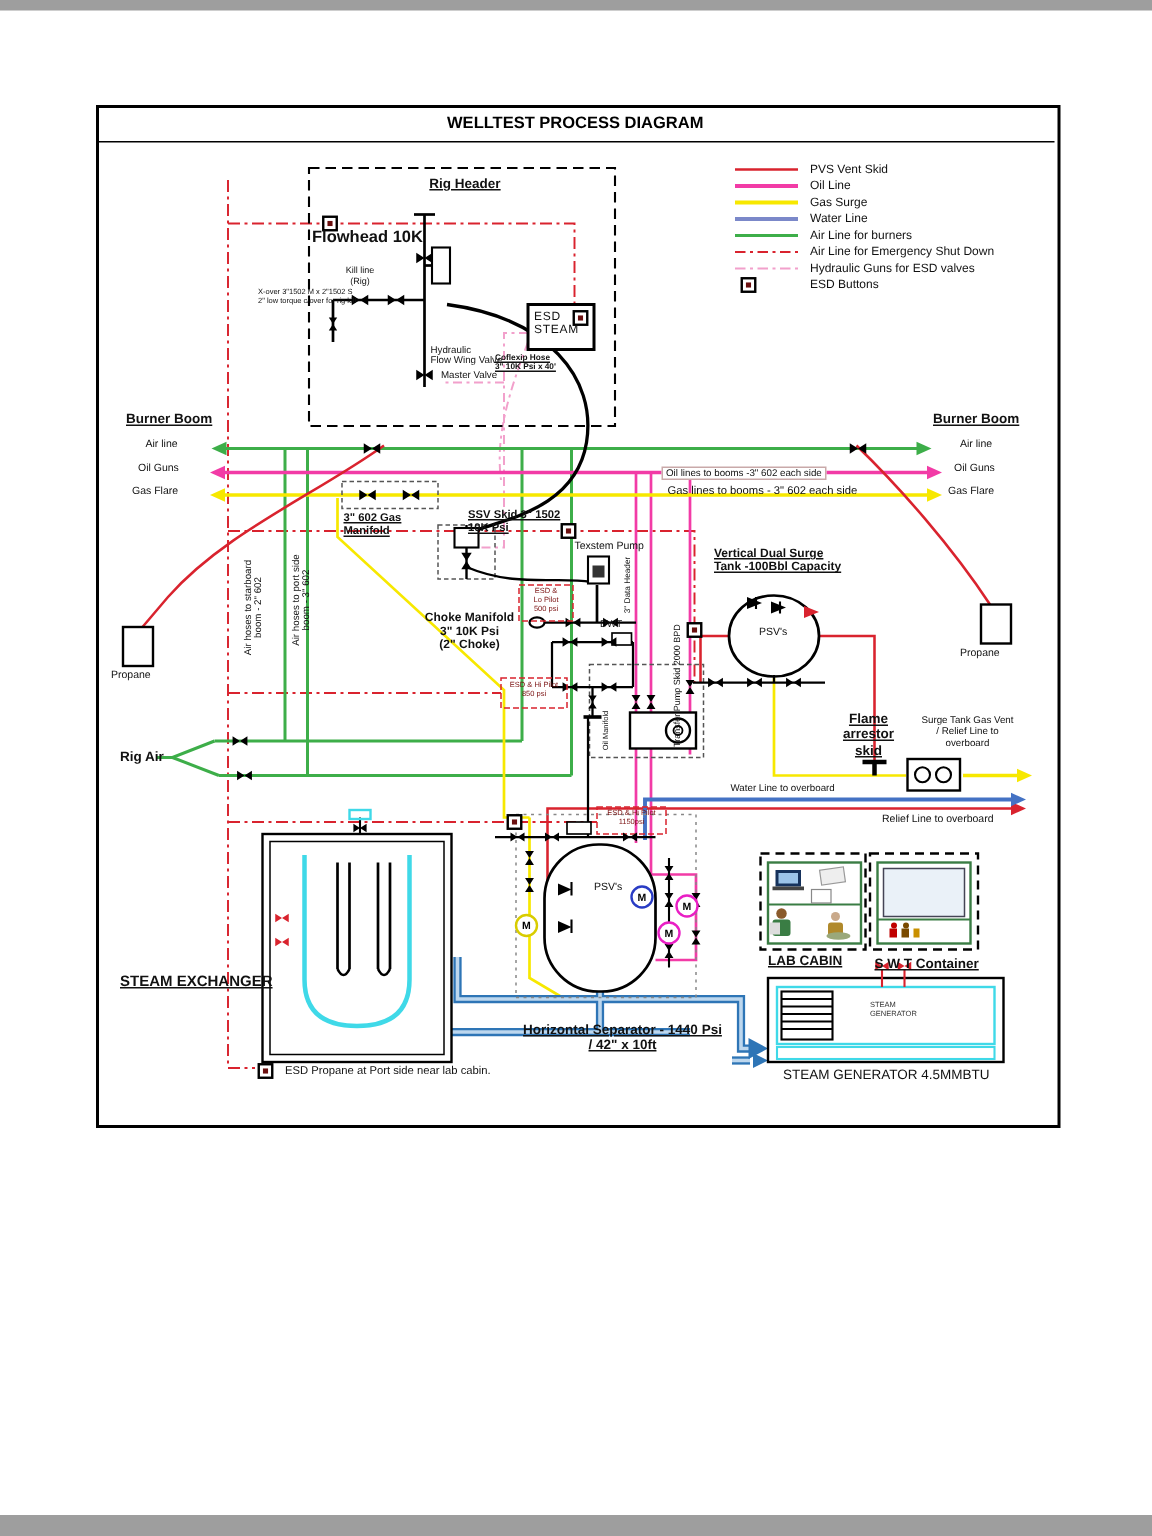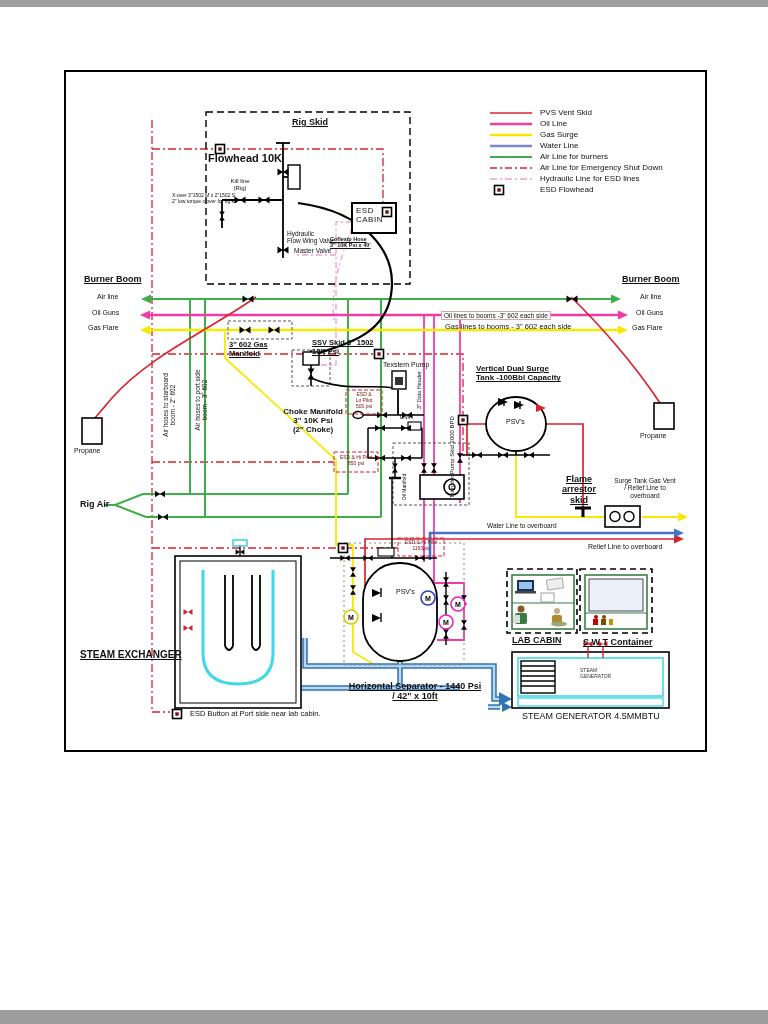--- a/index.html
+++ b/index.html
@@ -364,41 +364,44 @@
     <use href="#esdb" transform="translate(220,149)"></use>
     <use href="#esdb" transform="translate(387,212)"></use>
     <use href="#esdb" transform="translate(379,354)"></use>
     <use href="#esdb" transform="translate(463,420)"></use>
     <use href="#esdb" transform="translate(343,548)"></use>
     <use href="#esdb" transform="translate(177,714)"></use>
   </g>
 </svg>
 
 <div class="frame"></div>
+<div class="titlebar">
+  <span class="b f11">WELLTEST  PROCESS DIAGRAM</span>
+</div>
 
 <div class="lbl f8" style="left:540px;top:108px">PVS Vent Skid</div>
 <div class="lbl f8" style="left:540px;top:119px">Oil Line</div>
 <div class="lbl f8" style="left:540px;top:130px">Gas Surge</div>
 <div class="lbl f8" style="left:540px;top:141px">Water Line</div>
 <div class="lbl f8" style="left:540px;top:152px">Air Line for burners</div>
 <div class="lbl f8" style="left:540px;top:163px">Air Line for Emergency Shut Down</div>
-<div class="lbl f8" style="left:540px;top:174px">Hydraulic Line for ESD lines</div>
-<div class="lbl f8" style="left:540px;top:185px">ESD Flowhead</div>
-
-<div class="lbl b u f9 c" style="left:270px;top:117px;width:80px">Rig Skid</div>
+<div class="lbl f8" style="left:540px;top:174px">Hydraulic Guns for ESD valves</div>
+<div class="lbl f8" style="left:540px;top:185px">ESD Buttons</div>
+
+<div class="lbl b u f9 c" style="left:270px;top:117px;width:80px">Rig Header</div>
 <div class="lbl b f11" style="left:208px;top:152px">Flowhead 10K</div>
 <div class="lbl f6 c" style="left:224px;top:178px;width:32px">Kill line
 (Rig)</div>
 <div class="lbl f5" style="left:172px;top:193px;width:95px">X-over 3"1502 M x 2"1502 S
 2" low torque c/over for rig kill</div>
 <div class="lbl f65" style="left:287px;top:230px;width:62px">Hydraulic
 Flow Wing Valve</div>
 <div class="lbl f65" style="left:294px;top:247px">Master Valve</div>
 <div class="lbl f8" style="left:356px;top:206px;width:32px;letter-spacing:0.5px">ESD
-CABIN</div>
+STEAM</div>
 <div class="lbl b f55 u" style="left:330px;top:236px;width:62px">Coflexip Hose
 3" 10K Psi x 40'</div>
 
 <div class="lbl b u f9" style="left:84px;top:274px">Burner Boom</div>
 <div class="lbl f7" style="left:97px;top:293px">Air line</div>
 <div class="lbl f7" style="left:92px;top:309px">Oil Guns</div>
 <div class="lbl f7" style="left:88px;top:324px">Gas Flare</div>
 <div class="lbl b u f9" style="left:622px;top:274px">Burner Boom</div>
 <div class="lbl f7" style="left:640px;top:293px">Air line</div>
 <div class="lbl f7" style="left:636px;top:309px">Oil Guns</div>
@@ -424,21 +427,21 @@
 boom - 3" 602</div>
 <div class="lbl b f9" style="left:80px;top:499px">Rig Air</div>
 
 <div class="lbl f5 c" style="left:346px;top:392px;width:36px;color:#7a1010">ESD &amp;
 Lo Pilot
 500 psi</div>
 <div class="lbl f5 c" style="left:334px;top:455px;width:44px;color:#7a1010">ESD &amp; Hi Pilot
 850 psi</div>
 <div class="lbl f5 c" style="left:398px;top:540px;width:46px;color:#7a1010">ESD &amp; Hi Pilot
 1150psi</div>
-<div class="lbl f75" style="left:190px;top:710px">ESD Button at Port side near lab cabin.</div>
+<div class="lbl f75" style="left:190px;top:710px">ESD Propane at Port side near lab cabin.</div>
 
 <div class="lbl b u f8" style="left:476px;top:364px;width:95px">Vertical Dual Surge
 Tank -100Bbl Capacity</div>
 <div class="lbl f7" style="left:506px;top:418px">PSV's</div>
 <div class="lbl vert f6 c" style="left:449px;top:515px;width:116px">Transfer Pump Skid 2000 BPD</div>
 <div class="lbl f7" style="left:74px;top:447px">Propane</div>
 <div class="lbl f7" style="left:640px;top:432px">Propane</div>
 
 <div class="lbl b u f9 c" style="left:556px;top:474px;width:46px">Flame
 arrestor

